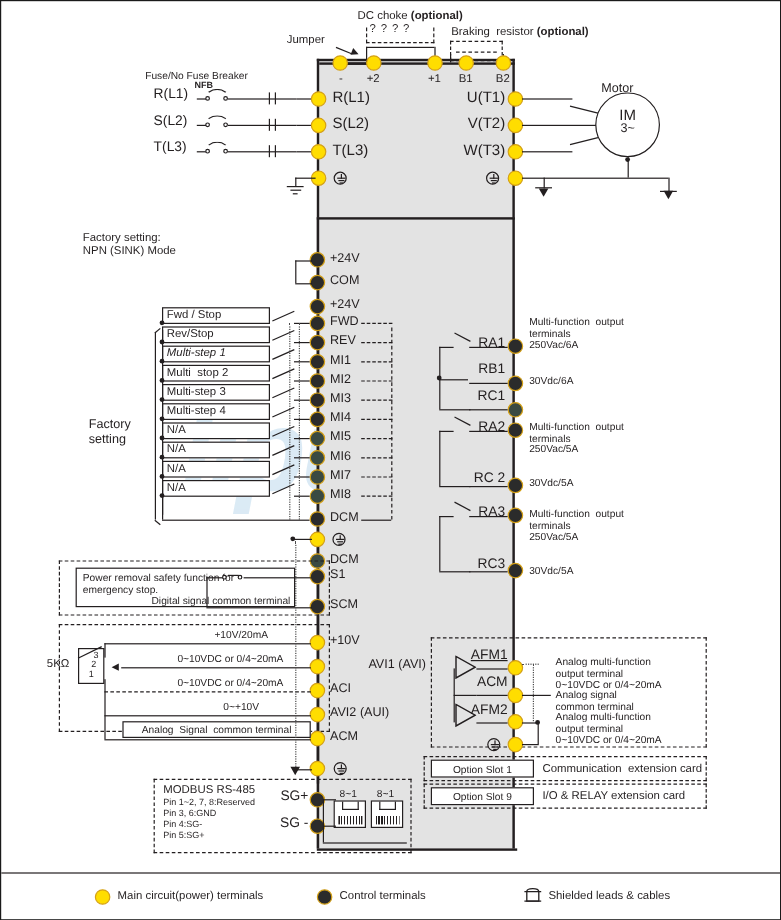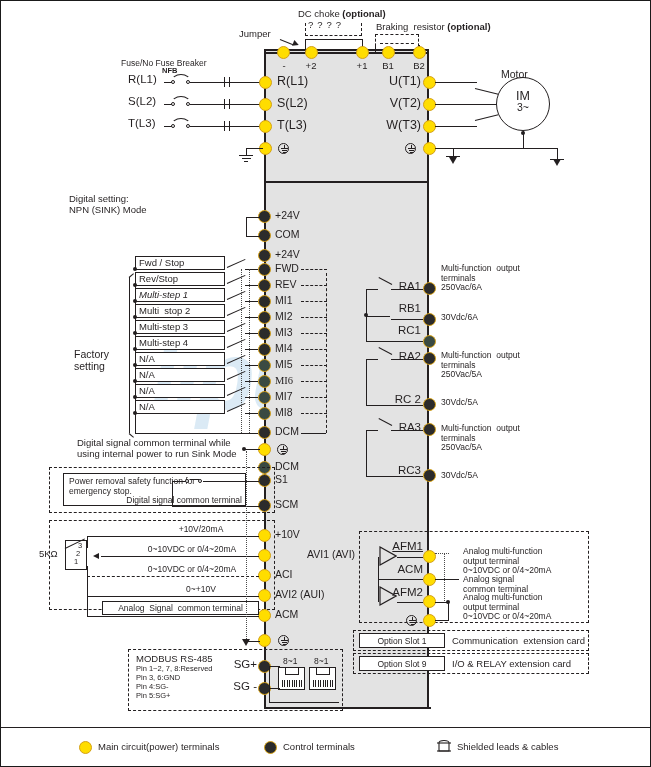--- a/index.html
+++ b/index.html
@@ -227,21 +227,21 @@
   <div class="vline" style="left:522px;top:130px;height:17px;"></div>
   <div class="dot" style="left:520px;top:130px;"></div>
   <div class="hline" style="left:434px;top:147px;width:122px;"></div>
   <div class="vline" style="left:556px;top:147px;height:12px;"></div>
   <div class="arrow-v arrow-d" style="left:552px;top:158px;"></div>
   <div class="hline" style="left:549px;top:158px;width:14px;"></div>
   <div class="vline" style="left:452px;top:147px;height:9px;"></div>
   <div class="arrow-v arrow-d" style="left:448px;top:156px;"></div>
   <div class="hline" style="left:445px;top:155px;width:14px;"></div>
 
-  <div class="lbl t9" style="left:68px;top:193px;">Digital setting:
+  <div class="lbl t9" style="left:68px;top:193px;">Factory setting:
 NPN (SINK) Mode</div>
 
   <div class="vline thick" style="left:263px;top:214px;height:78px;"></div>
   <div class="vline thick" style="left:263px;top:292px;height:200px;"></div>
   <div class="vline thick" style="left:263px;top:492px;height:160px;"></div>
 
   <div class="term ctrl" style="left:257px;top:209px;"></div>
   <div class="term ctrl" style="left:257px;top:228px;"></div>
   <div class="term ctrl" style="left:257px;top:248px;"></div>
   <div class="lbl t10" style="left:274px;top:209px;">+24V</div>
@@ -303,21 +303,21 @@
       <div class="hdash" style="left: 300px; top: 348px; width: 26px;"></div>
       <div class="term ctrlgreen" style="left: 257px; top: 358px;"></div>
       <div class="lbl t10" style="left: 274px; top: 358px;">MI5</div>
       <div class="box-solid" style="left: 134px; top: 351px; width: 90px; height: 14px; background: rgb(255, 255, 255);"></div>
       <div class="lbl t9" style="left: 138px; top: 353px;">N/A</div>
       <div class="hline" style="left: 226px; top: 362px; width: 20px; transform: rotate(-24deg); transform-origin: left center;"></div>
       <div class="hline" style="left: 244px; top: 364px; width: 13px;"></div>
       <div class="dot" style="left: 132px; top: 362px;"></div>
       <div class="hdash" style="left: 300px; top: 364px; width: 26px;"></div>
       <div class="term ctrlgreen" style="left: 257px; top: 374px;"></div>
-      <div class="lbl t10" style="left: 274px; top: 374px; font-family: Liberation Serif, serif;">MI6</div>
+      <div class="lbl t10" style="left: 274px; top: 374px;">MI6</div>
       <div class="box-solid" style="left: 134px; top: 367px; width: 90px; height: 14px; background: rgb(255, 255, 255);"></div>
       <div class="lbl t9" style="left: 138px; top: 369px;">N/A</div>
       <div class="hline" style="left: 226px; top: 378px; width: 20px; transform: rotate(-24deg); transform-origin: left center;"></div>
       <div class="hline" style="left: 244px; top: 380px; width: 13px;"></div>
       <div class="dot" style="left: 132px; top: 378px;"></div>
       <div class="hdash" style="left: 300px; top: 380px; width: 26px;"></div>
       <div class="term ctrlgreen" style="left: 257px; top: 390px;"></div>
       <div class="lbl t10" style="left: 274px; top: 390px;">MI7</div>
       <div class="box-solid" style="left: 134px; top: 383px; width: 90px; height: 14px; background: rgb(255, 255, 255);"></div>
       <div class="lbl t9" style="left: 138px; top: 385px;">N/A</div>
@@ -359,22 +359,20 @@
       <i class="a"></i>
       <i class="b"></i>
       <i class="c"></i>
   </div>
   <div class="hline" style="left:243px;top:448px;width:16px;"></div>
   <div class="dot" style="left:241px;top:446px;"></div>
 
   <div class="term ctrlgreen" style="left:257px;top:460px;"></div>
   <div class="lbl t10" style="left:274px;top:460px;">DCM</div>
 
-  <div class="lbl t9" style="left:76px;top:437px;">Digital signal common terminal while
-using internal power to run Sink Mode</div>
 
   <div class="box-dash" style="left:48px;top:466px;width:226px;height:46px;"></div>
   <div class="box-solid" style="left:62px;top:472px;width:183px;height:33px;background:#fff;"></div>
   <div class="lbl t8" style="left:68px;top:476px;">Power removal safety function for</div>
   <div class="lbl t8" style="left:68px;top:486px;">emergency stop.</div>
   <div class="lbl t8 rt" style="left:95px;top:495px;width:146px;">Digital signal common terminal</div>
 
   <div class="term ctrl" style="left:257px;top:473px;"></div>
   <div class="lbl t10" style="left:274px;top:473px;">S1</div>
   <div class="term ctrl" style="left:257px;top:498px;"></div>

